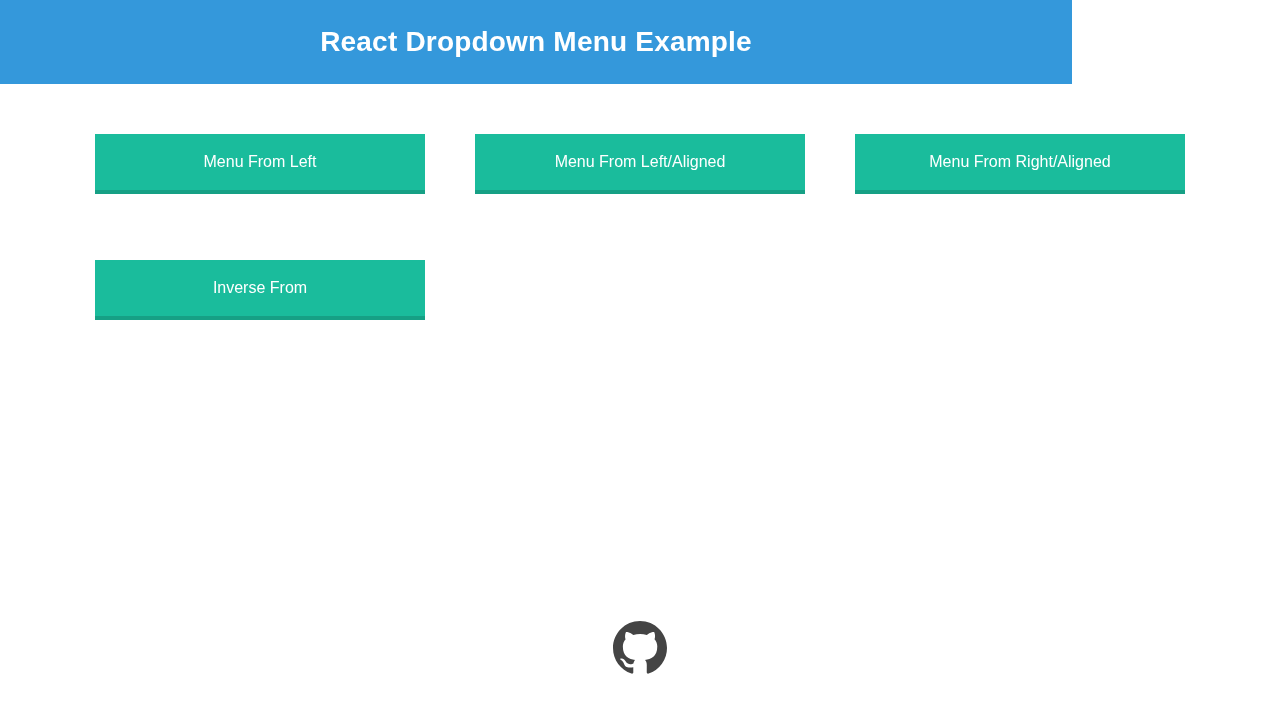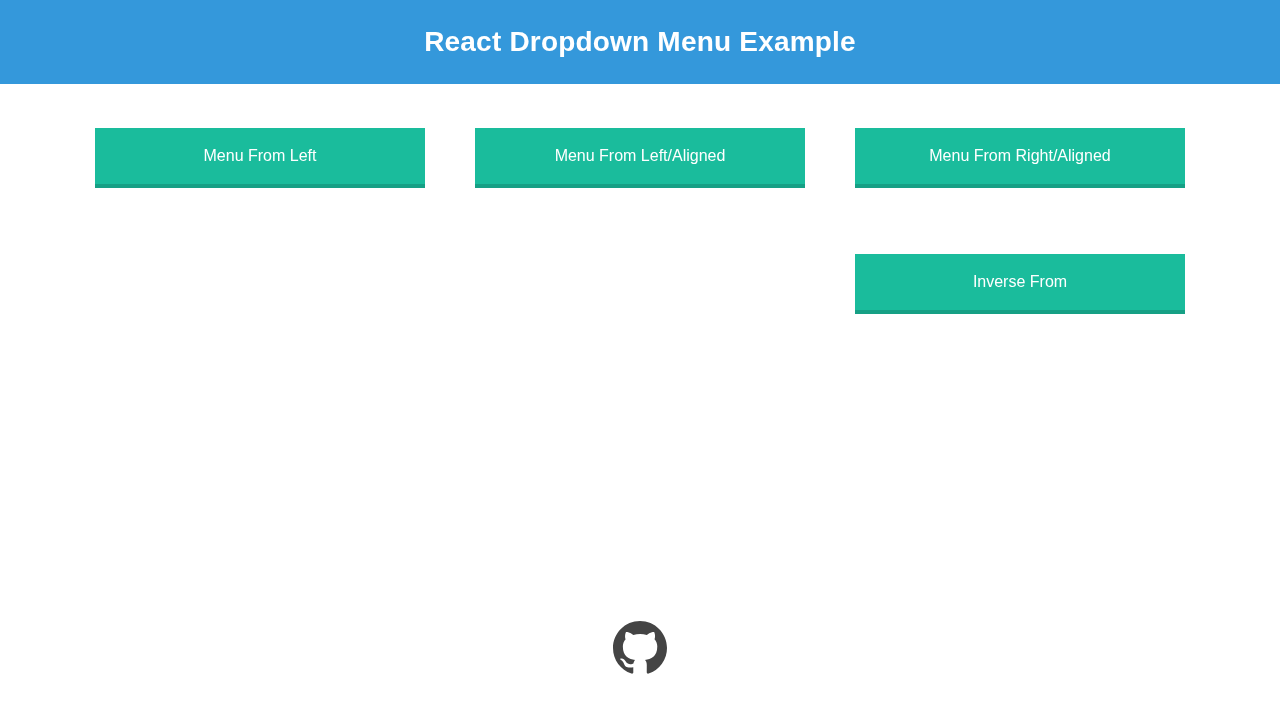--- a/index.html
+++ b/index.html
@@ -18,48 +18,47 @@
 
   .app {
     width: 1280px;
     height: 720px;
     position: relative;
     background: #ffffff;
   }
 
   
   .header {
-    width: 1280px;
+    width: 1072px;
     height: 84px;
     background: #3498db;
     display: flex;
     align-items: center;
     justify-content: center;
   }
 
   .header-title {
     color: #ffffff;
     font-size: 28px;
     font-weight: 700;
     letter-spacing: 0.2px;
     line-height: 1;
     text-align: center;
   }
 
   
   .grid {
     position: absolute;
-    top: 128px;
+    top: 134px;
     left: 95px;
     width: 1090px;
     display: flex;
     flex-wrap: wrap;
     column-gap: 50px;
     row-gap: 66px;
-    justify-content: flex-end;
   }
 
   .menu-cell {
     width: 330px;
   }
 
   .menu-button {
     display: block;
     width: 330px;
     height: 60px;

